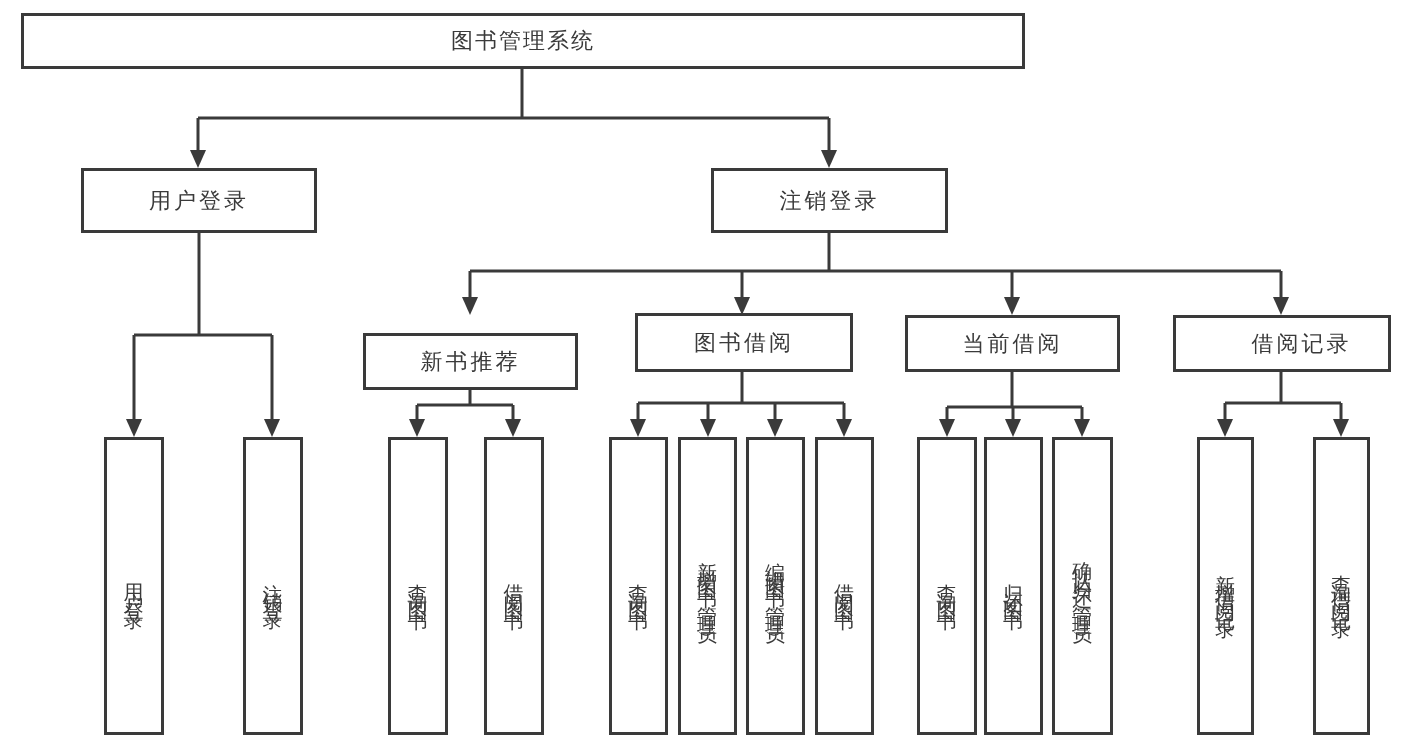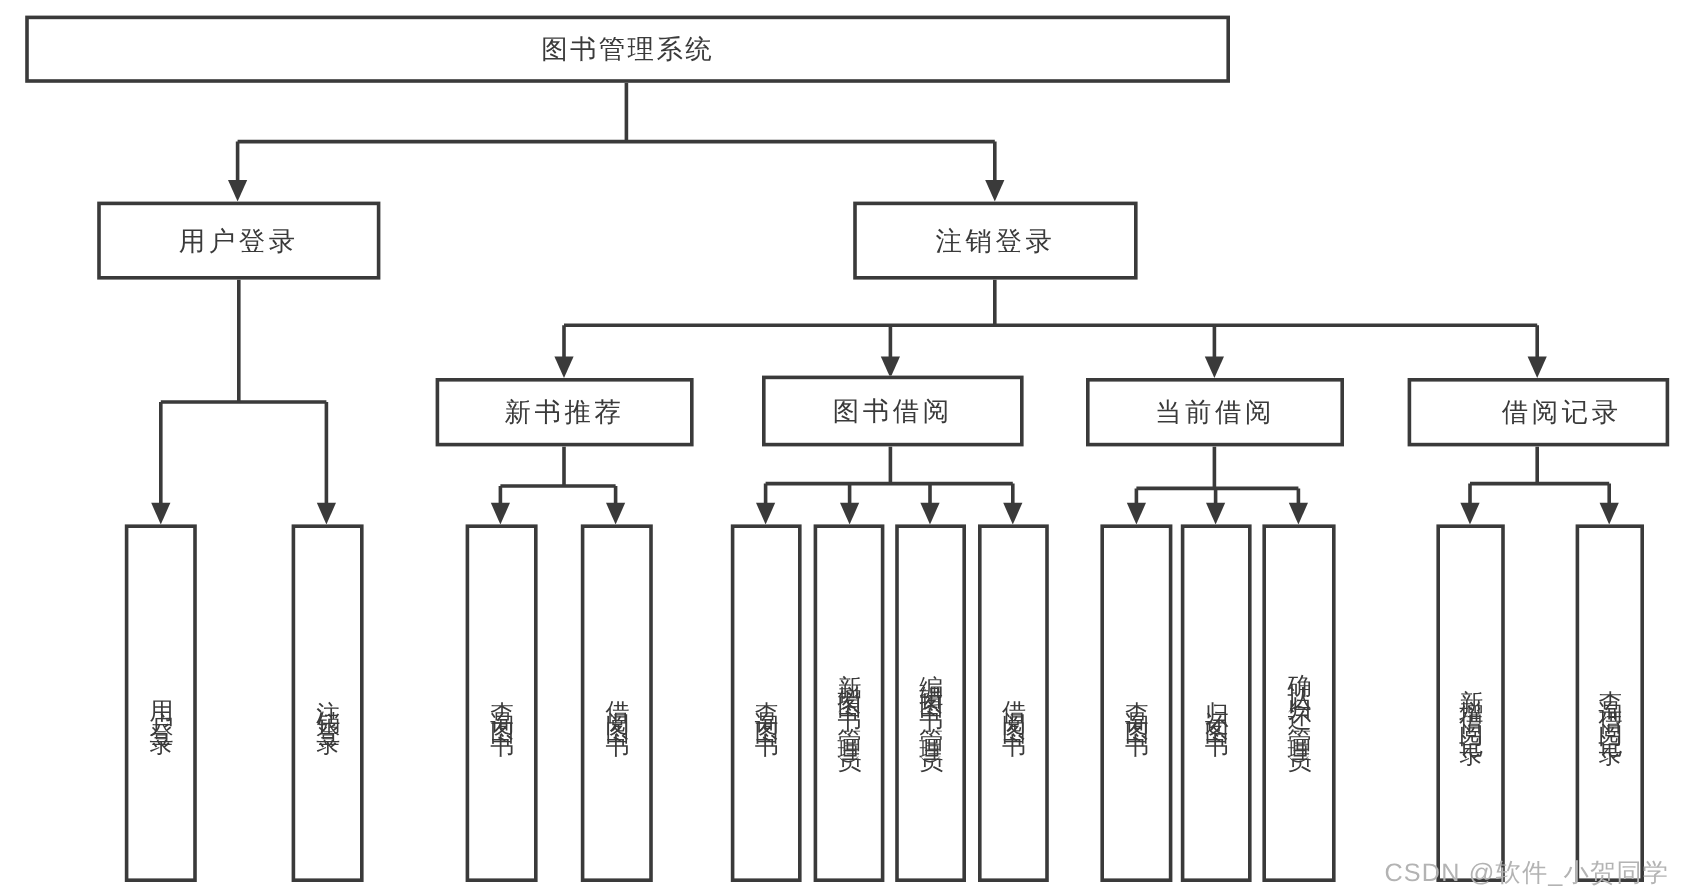--- a/index.html
+++ b/index.html
@@ -114,21 +114,21 @@
     <span>图书管理系统</span>
   </div>
 
   <div class="box hbox" style="left:81px; top:168px; width:236px; height:65px;">
     <span>用户登录</span>
   </div>
   <div class="box hbox" style="left:711px; top:168px; width:237px; height:65px;">
     <span>注销登录</span>
   </div>
 
-  <div class="box hbox" style="left:363px; top:315px; width:215px; height:57px;">
+  <div class="box hbox" style="left:363px; top:333px; width:215px; height:57px;">
     <span>新书推荐</span>
   </div>
   <div class="box hbox" style="left:635px; top:313px; width:218px; height:59px;">
     <span>图书借阅</span>
   </div>
   <div class="box hbox" style="left:905px; top:315px; width:215px; height:57px;text-align:center;">
     <span>当前借阅</span>
   </div>
   <div class="box hbox" style="left:1173px; top:315px; width:218px; height:57px;padding-left:39px;">
     <span>借阅记录</span>
@@ -171,15 +171,14 @@
     <span>确认归还（管理员）</span>
   </div>
 
   <div class="box vbox" style="left:1197px; top:437px; width:57px; height:298px;">
     <span>新增借阅记录</span>
   </div>
   <div class="box vbox" style="left:1313px; top:437px; width:57px; height:298px;">
     <span>查询借阅记录</span>
   </div>
 
-  <div class="watermark">CSDN @软件_小贺同学</div>
 
 </div>
 
 </body></html>

